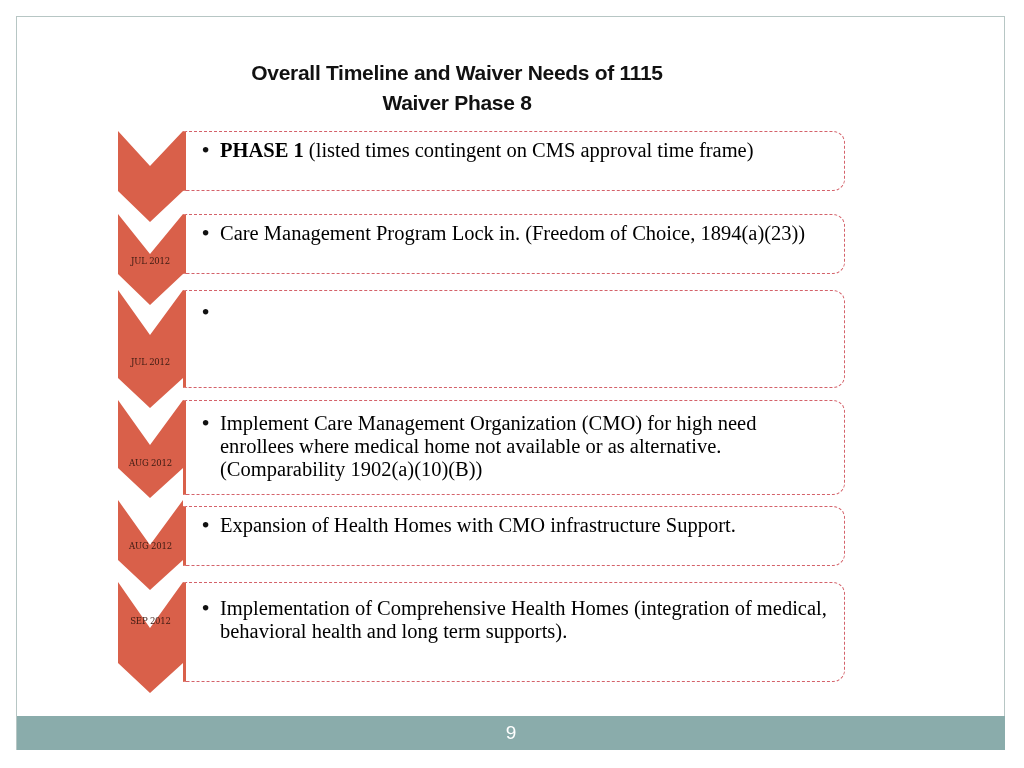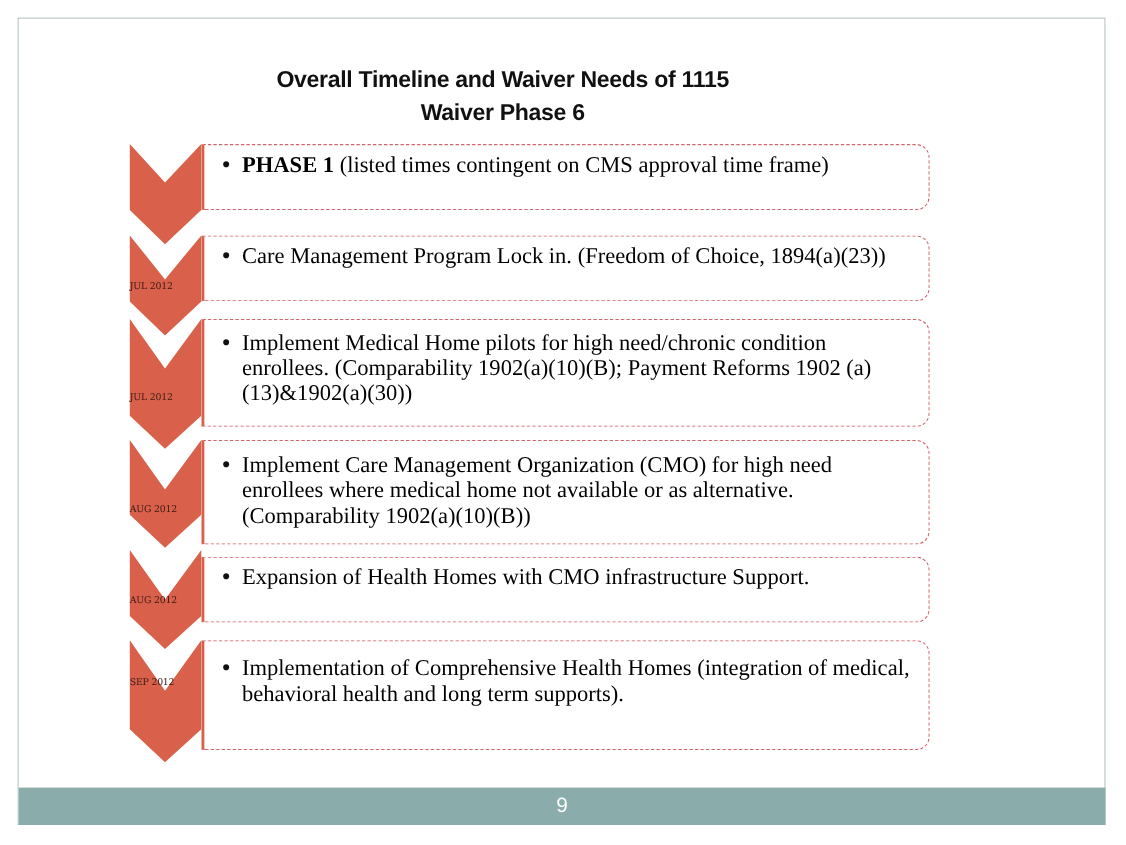--- a/index.html
+++ b/index.html
@@ -12,21 +12,21 @@
     border: 1px solid #b7c6c4; box-sizing: border-box; background: #ffffff;
   }
   .title {
     position: absolute; left: 16px; top: 58px; width: 882px; text-align: center;
     font-family: "Liberation Sans", sans-serif; font-weight: bold; font-size: 21px;
     line-height: 30px; color: #111111; letter-spacing: -0.3px;
   }
   .title span { display: block; }
   .chevron-svg { position: absolute; left: 0; top: 0; width: 1024px; height: 768px; }
   .date-label {
-    position: absolute; left: 118px; width: 65px; text-align: left;
+    position: absolute; left: 118px; width: 65px; text-align: center;
     font-family: "DejaVu Serif", serif; font-size: 8.5px; color: #3b1a12;
     letter-spacing: -0.2px; white-space: nowrap;
   }
   .box {
     position: absolute; left: 183px; width: 662px; box-sizing: border-box;
     border: 1px dashed #d4626a; border-left: 3px solid #d9604a;
     border-radius: 0 12px 12px 0; background: #ffffff;
     padding: 7px 14px 6px 34px;
   }
   .box .bullet {
@@ -44,21 +44,21 @@
     font-family: "Liberation Sans", sans-serif; font-size: 19px; line-height: 34px; color: #ffffff;
   }
 </style>
 </head>
 <body>
 
 <div class="slide-frame"></div>
 
 <div class="title">
   <span>Overall Timeline  and Waiver Needs of 1115</span>
-  <span>Waiver Phase 6</span>
+  <span>Waiver Phase 8</span>
 </div>
 
 <svg class="chevron-svg" viewBox="0 0 1024 768">
   <g fill="#d9604a">
     <polygon points="118,131 150,166 183,131 183,191 150,222 118,191"></polygon>
     <polygon points="118,214 150,254 183,214 183,274 150,305 118,274"></polygon>
     <polygon points="118,290 150,335 183,290 183,378 150,408 118,378"></polygon>
     <polygon points="118,400 150,445 183,400 183,468 150,498 118,468"></polygon>
     <polygon points="118,500 150,545 183,500 183,560 150,590 118,560"></polygon>
     <polygon points="118,582 150,628 183,582 183,663 150,693 118,663"></polygon>
@@ -76,21 +76,20 @@
   <div class="text"><b>PHASE 1</b><span> (listed times contingent on CMS approval time frame)</span></div>
 </div>
 
 <div class="box" style="top:214px; height:60px;">
   <span class="bullet">•</span>
   <div class="text">Care Management Program Lock in. (Freedom of Choice, 1894(a)(23))</div>
 </div>
 
 <div class="box" style="top:290px; height:98px; padding-top:10px;">
   <span class="bullet" style="top:10px;">•</span>
-  <div class="text">Implement Medical Home pilots for high need/chronic condition enrollees. (Comparability 1902(a)(10)(B); Payment Reforms 1902 (a)(13)&amp;1902(a)(30))</div>
 </div>
 
 <div class="box" style="top:400px; height:95px; padding-top:11px;">
   <span class="bullet" style="top:11px;">•</span>
   <div class="text">Implement Care Management Organization (CMO) for high need enrollees where medical home not available or as alternative. (Comparability 1902(a)(10)(B))</div>
 </div>
 
 <div class="box" style="top:506px; height:60px;">
   <span class="bullet">•</span>
   <div class="text">Expansion of Health Homes with CMO infrastructure Support.</div>

